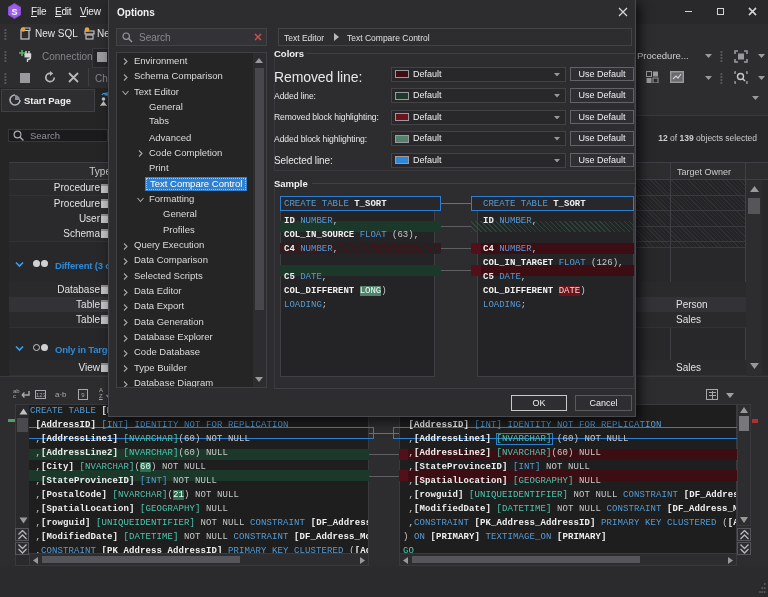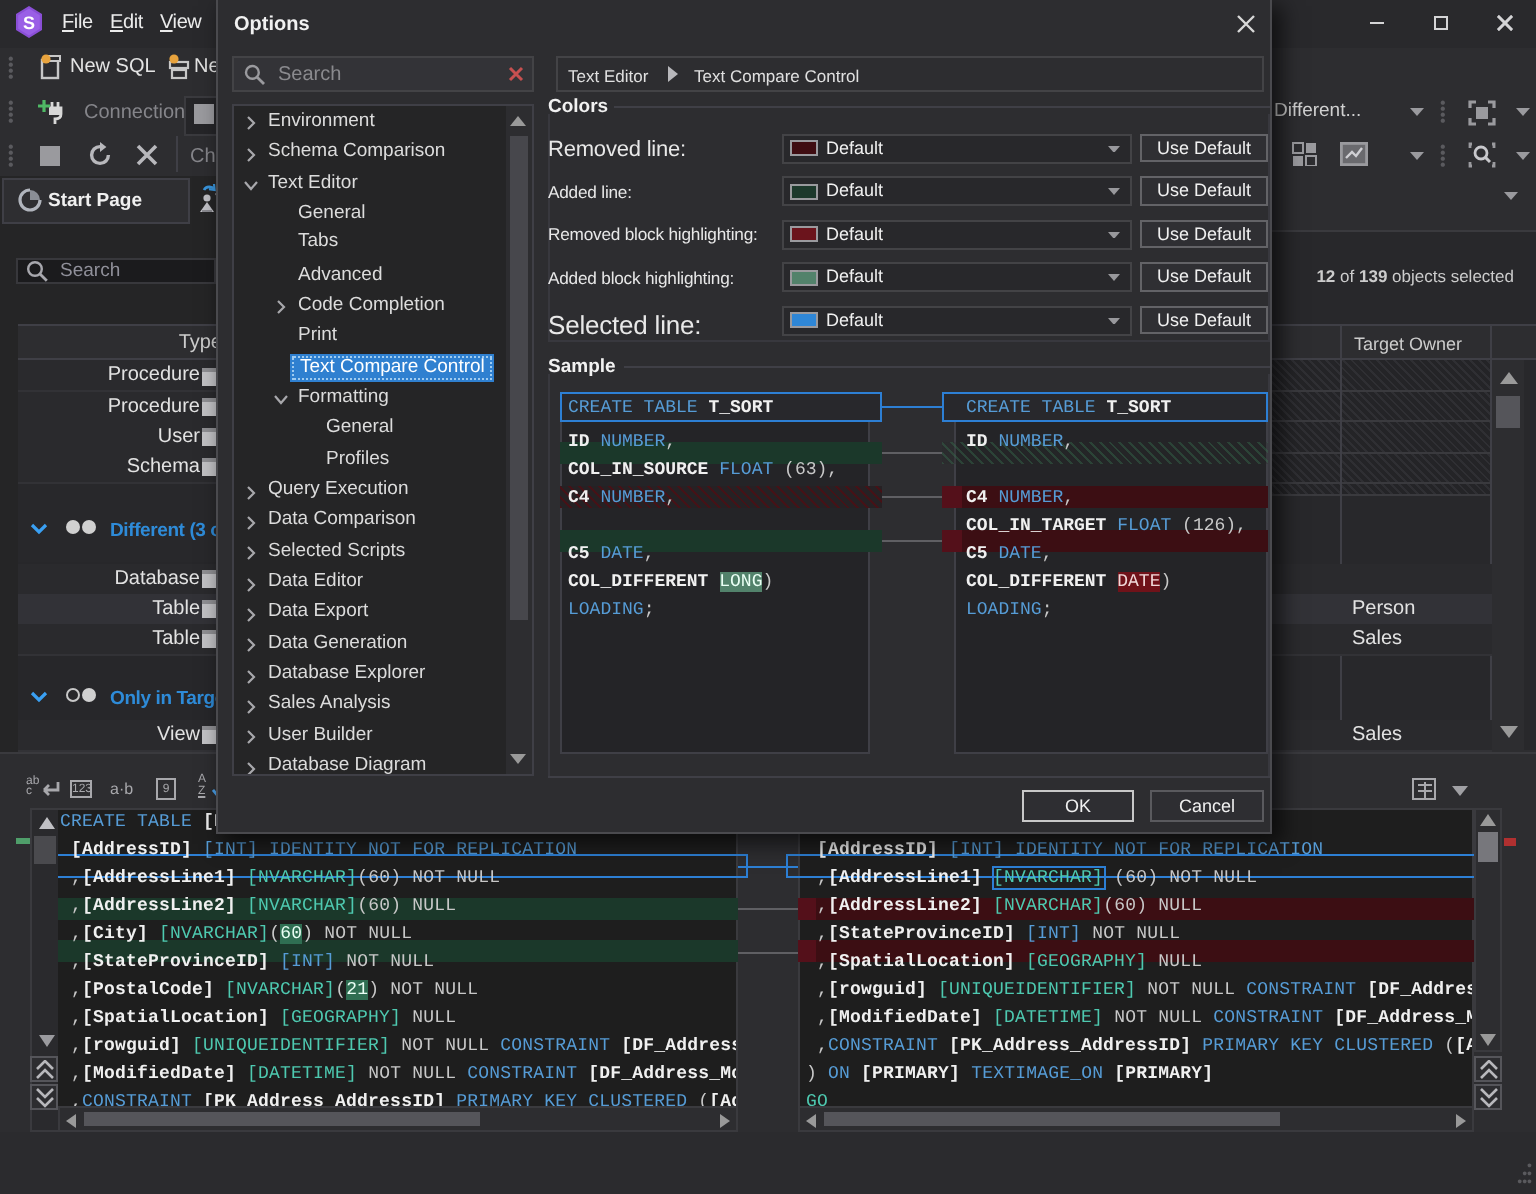--- a/index.html
+++ b/index.html
@@ -144,21 +144,21 @@
 <div class="a" style="left:101px;top:300.0px;width:7px;height:9px;background:#c2c2c5;border-top:2px solid #8f8f93;box-sizing:border-box"></div>
 <div class="a" style="left:101px;top:315.0px;width:7px;height:9px;background:#c2c2c5;border-top:2px solid #8f8f93;box-sizing:border-box"></div>
 <div class="a" style="left:101px;top:363.0px;width:7px;height:9px;background:#c2c2c5;border-top:2px solid #8f8f93;box-sizing:border-box"></div>
 
 <div class="a" style="left:636px;top:24px;width:132px;height:91px;background:#2d2d30"></div>
 <div class="a" style="left:685px;top:11px;width:7px;height:1.4px;background:#d4d4d6"></div>
 <div class="a" style="left:717px;top:7.5px;width:7px;height:7px;border:1.2px solid #d4d4d6;box-sizing:border-box"></div>
 <svg class="a" style="left:748px;top:7px" width="9" height="9" viewBox="0 0 9 9">
  <path d="M1,1 L8,8 M8,1 L1,8" stroke="#d4d4d6" stroke-width="1.3"></path>
     </svg>
-<div class="a" style="left:637px;top:50px;font-size:9.5px;color:#d0d0d0">Different...</div>
+<div class="a" style="left:637px;top:50px;font-size:9.5px;color:#d0d0d0">Procedure...</div>
 <svg class="a" style="left:705px;top:54px" width="7" height="4" viewBox="0 0 7 4">
       <path d="M0,0 L7,0 L3.5,4 Z" fill="#9a9a9e"></path>
     </svg>
 <div class="a grip" style="left:720px;top:50px">•<br>•<br>•<br>•</div>
 <svg class="a" style="left:734px;top:50px" width="14" height="13" viewBox="0 0 14 13">
 <rect x="4" y="3.5" width="6" height="6" fill="#9a9a9e"></rect>
 <path d="M1,4 L1,1 L4,1 M10,1 L13,1 L13,4 M13,9 L13,12 L10,12 M4,12 L1,12 L1,9" stroke="#9a9a9e" stroke-width="1.6" fill="none"></path>
 </svg>
 <svg class="a" style="left:758px;top:54px" width="7" height="4" viewBox="0 0 7 4">
       <path d="M0,0 L7,0 L3.5,4 Z" fill="#9a9a9e"></path>
@@ -443,25 +443,25 @@
             <path d="M1,0.5 L4,3.5 L1,6.5" stroke="#a8a8ac" stroke-width="1.1" fill="none"></path>
           </svg>
           <div style="position:absolute;left:17px;top:261.75px;height:14px;line-height:14px;white-space:nowrap">Data Generation</div>
           <svg style="position:absolute;left:6px;top:281.6px" width="5" height="7" viewBox="0 0 5 7">
             <path d="M1,0.5 L4,3.5 L1,6.5" stroke="#a8a8ac" stroke-width="1.1" fill="none"></path>
           </svg>
           <div style="position:absolute;left:17px;top:277.10px;height:14px;line-height:14px;white-space:nowrap">Database Explorer</div>
           <svg style="position:absolute;left:6px;top:296.95px" width="5" height="7" viewBox="0 0 5 7">
             <path d="M1,0.5 L4,3.5 L1,6.5" stroke="#a8a8ac" stroke-width="1.1" fill="none"></path>
           </svg>
-          <div style="position:absolute;left:17px;top:292.45px;height:14px;line-height:14px;white-space:nowrap">Sales Analysis</div>
+          <div style="position:absolute;left:17px;top:292.45px;height:14px;line-height:14px;white-space:nowrap">Code Database</div>
           <svg style="position:absolute;left:6px;top:312.3px" width="5" height="7" viewBox="0 0 5 7">
             <path d="M1,0.5 L4,3.5 L1,6.5" stroke="#a8a8ac" stroke-width="1.1" fill="none"></path>
           </svg>
-          <div style="position:absolute;left:17px;top:307.80px;height:14px;line-height:14px;white-space:nowrap">User Builder</div>
+          <div style="position:absolute;left:17px;top:307.80px;height:14px;line-height:14px;white-space:nowrap">Type Builder</div>
           <svg style="position:absolute;left:6px;top:327.65px" width="5" height="7" viewBox="0 0 5 7">
             <path d="M1,0.5 L4,3.5 L1,6.5" stroke="#a8a8ac" stroke-width="1.1" fill="none"></path>
           </svg>
           <div style="position:absolute;left:17px;top:323.15px;height:14px;line-height:14px;white-space:nowrap">Database Diagram</div>
         </div>
 
   <div style="position:absolute;right:0;top:0;width:13px;height:334px;background:#2d2d30"></div>
   <svg style="position:absolute;right:3px;top:5px" width="8" height="5" viewBox="0 0 8 5">
           <path d="M0,5 L8,5 L4,0 Z" fill="#999"></path>
         </svg>
@@ -477,21 +477,21 @@
         <path d="M0,0 L5,4 L0,8 Z" fill="#b8b8bc"></path>
       </svg>
  <div style="position:absolute;left:238px;top:33px;font-size:8.5px;color:#e0e0e0">Text Compare Control</div>
 
  <div style="position:absolute;left:165px;top:47.5px;font-size:9.5px;font-weight:bold;color:#f1f1f1">Colors</div>
  <div style="position:absolute;left:198px;top:53px;width:328px;height:1px;background:#3f3f46"></div>
  <div style="position:absolute;left:165px;top:57px;width:1px;height:113px;background:#38383e"></div>
  <div style="position:absolute;left:525px;top:57px;width:1px;height:113px;background:#38383e"></div>
  <div style="position:absolute;left:165px;top:170px;width:361px;height:1px;background:#38383e"></div>
  <div id="crows">
-        <div style="position:absolute;left:165px;top:69px;font-size:11px;letter-spacing:-0.1px;color:#e8e8e8">Removed line:</div>
+        <div style="position:absolute;left:165px;top:69px;font-size:14px;letter-spacing:-0.1px;color:#e8e8e8">Removed line:</div>
         <div style="position:absolute;left:282px;top:66.5px;width:175px;height:15px;background:#28282b;border:1px solid #434346;box-sizing:border-box"></div>
         <div style="position:absolute;left:286px;top:70px;width:14px;height:8px;background:#3f0d12;border:1px solid #9a9a9e;box-sizing:border-box"></div>
         <div style="position:absolute;left:304px;top:68.5px;font-size:9px;color:#f0f0f0">Default</div>
         <svg style="position:absolute;left:445px;top:72.5px" width="6" height="3.5" viewBox="0 0 6 3.5">
           <path d="M0,0 L6,0 L3,3.5 Z" fill="#98989c"></path>
         </svg>
         <div style="position:absolute;left:461px;top:66.5px;width:64px;height:14.5px;background:#2f2f33;border:1px solid #636367;box-sizing:border-box;font-size:9px;color:#f0f0f0;text-align:center;line-height:13px">Use Default</div>
         <div style="position:absolute;left:165px;top:90.5px;font-size:8.6px;letter-spacing:-0.1px;color:#e8e8e8">Added line:</div>
         <div style="position:absolute;left:282px;top:88px;width:175px;height:15px;background:#28282b;border:1px solid #434346;box-sizing:border-box"></div>
         <div style="position:absolute;left:286px;top:91.5px;width:14px;height:8px;background:#1d392c;border:1px solid #9a9a9e;box-sizing:border-box"></div>
@@ -509,21 +509,21 @@
         </svg>
         <div style="position:absolute;left:461px;top:109.5px;width:64px;height:14.5px;background:#2f2f33;border:1px solid #636367;box-sizing:border-box;font-size:9px;color:#f0f0f0;text-align:center;line-height:13px">Use Default</div>
         <div style="position:absolute;left:165px;top:133.5px;font-size:8.6px;letter-spacing:-0.1px;color:#e8e8e8">Added block highlighting:</div>
         <div style="position:absolute;left:282px;top:131px;width:175px;height:15px;background:#28282b;border:1px solid #434346;box-sizing:border-box"></div>
         <div style="position:absolute;left:286px;top:134.5px;width:14px;height:8px;background:#52826b;border:1px solid #9a9a9e;box-sizing:border-box"></div>
         <div style="position:absolute;left:304px;top:133px;font-size:9px;color:#f0f0f0">Default</div>
         <svg style="position:absolute;left:445px;top:137px" width="6" height="3.5" viewBox="0 0 6 3.5">
           <path d="M0,0 L6,0 L3,3.5 Z" fill="#98989c"></path>
         </svg>
         <div style="position:absolute;left:461px;top:131px;width:64px;height:14.5px;background:#2f2f33;border:1px solid #636367;box-sizing:border-box;font-size:9px;color:#f0f0f0;text-align:center;line-height:13px">Use Default</div>
-        <div style="position:absolute;left:165px;top:155px;font-size:13px;letter-spacing:-0.1px;color:#e8e8e8">Selected line:</div>
+        <div style="position:absolute;left:165px;top:155px;font-size:10px;letter-spacing:-0.1px;color:#e8e8e8">Selected line:</div>
         <div style="position:absolute;left:282px;top:152.5px;width:175px;height:15px;background:#28282b;border:1px solid #434346;box-sizing:border-box"></div>
         <div style="position:absolute;left:286px;top:156px;width:14px;height:8px;background:#2f87d7;border:1px solid #9a9a9e;box-sizing:border-box"></div>
         <div style="position:absolute;left:304px;top:154.5px;font-size:9px;color:#f0f0f0">Default</div>
         <svg style="position:absolute;left:445px;top:158.5px" width="6" height="3.5" viewBox="0 0 6 3.5">
           <path d="M0,0 L6,0 L3,3.5 Z" fill="#98989c"></path>
         </svg>
         <div style="position:absolute;left:461px;top:152.5px;width:64px;height:14.5px;background:#2f2f33;border:1px solid #636367;box-sizing:border-box;font-size:9px;color:#f0f0f0;text-align:center;line-height:13px">Use Default</div>
       </div>
 
  <div style="position:absolute;left:165px;top:177.5px;font-size:9.5px;font-weight:bold;color:#f1f1f1">Sample</div>

